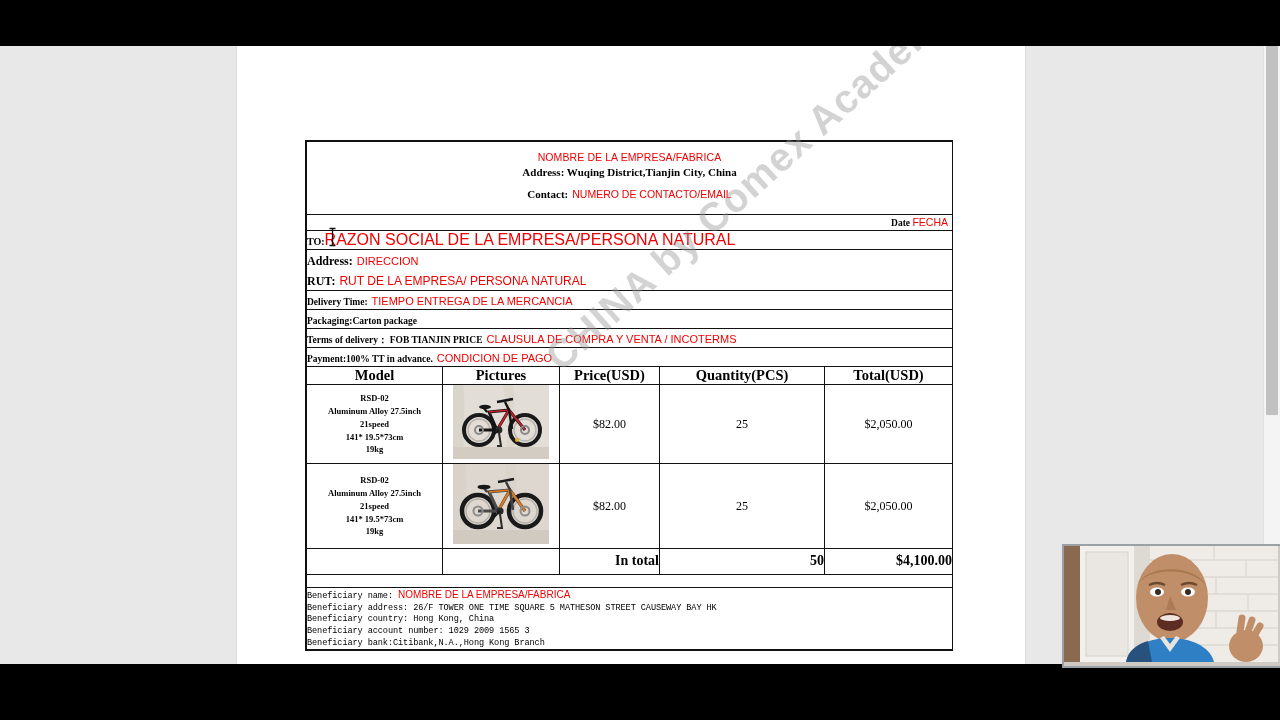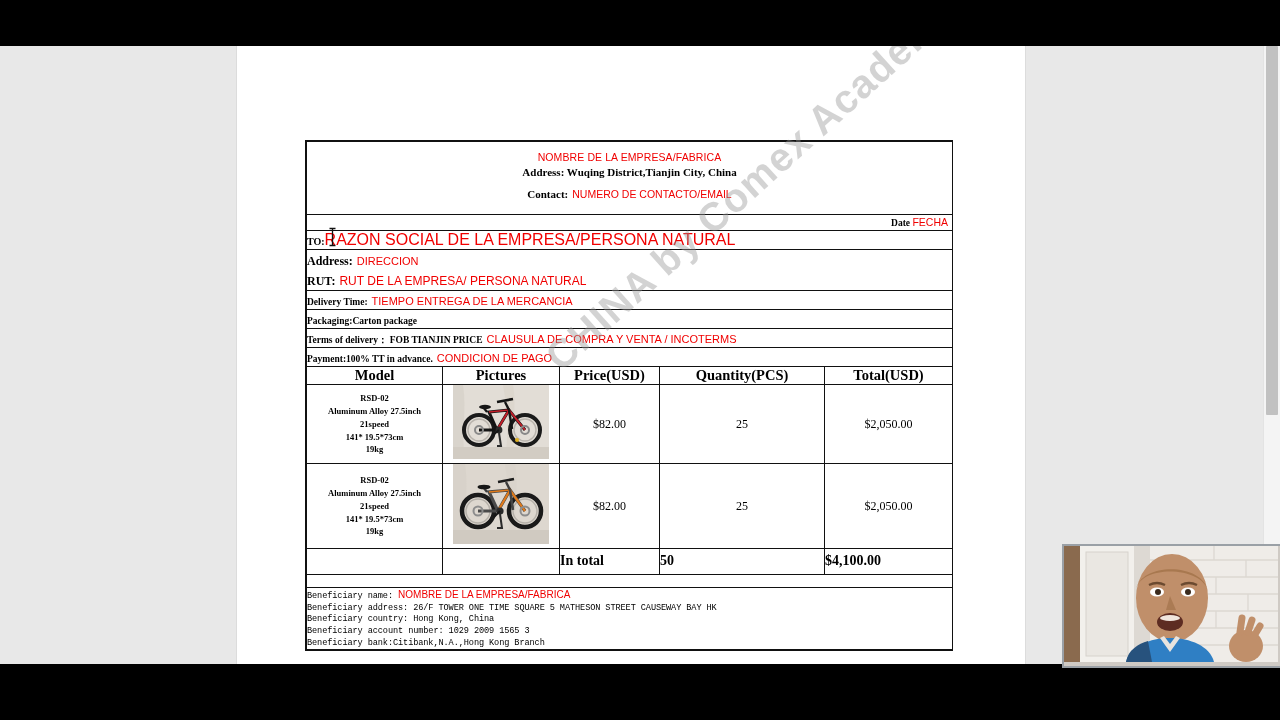--- a/index.html
+++ b/index.html
@@ -85,21 +85,21 @@
 
   .line-row { padding: 1px 3px; height: 13px; }
   .line-row .lbl { font-size: 9.5px; font-weight: bold; }
   .line-row .red { font-size: 11px; }
 
   .col-head { text-align: center; font-size: 14.5px; font-weight: bold; padding: 3px 0 4px 0; }
 
   .model-cell { text-align: center; font-size: 8.5px; font-weight: bold; line-height: 1.5; padding: 6px 2px; }
   .pic-cell { text-align: center; padding: 4px 0; }
   .num-cell { text-align: center; font-size: 12px; }
-  .total-row td { font-size: 14px; font-weight: bold; text-align: left; padding: 4px 0 5px 0; }
+  .total-row td { font-size: 14px; font-weight: bold; text-align: right; padding: 4px 0 5px 0; }
   .spacer-row td { height: 12px; }
 
   .bank-cell { padding: 4px 4px 2px 5px; line-height: 1.345; font-family: "Liberation Mono", monospace; }
   .bank-line { font-size: 8.6px; white-space: nowrap; letter-spacing: -0.1px; }
   .bank-line .red { font-family: "Liberation Sans", sans-serif; font-size: 10px; letter-spacing: 0; }
 
   
   .bike-photo { width: 96px; height: 74px; background: #ded8d0; display: inline-block; }
 
   

